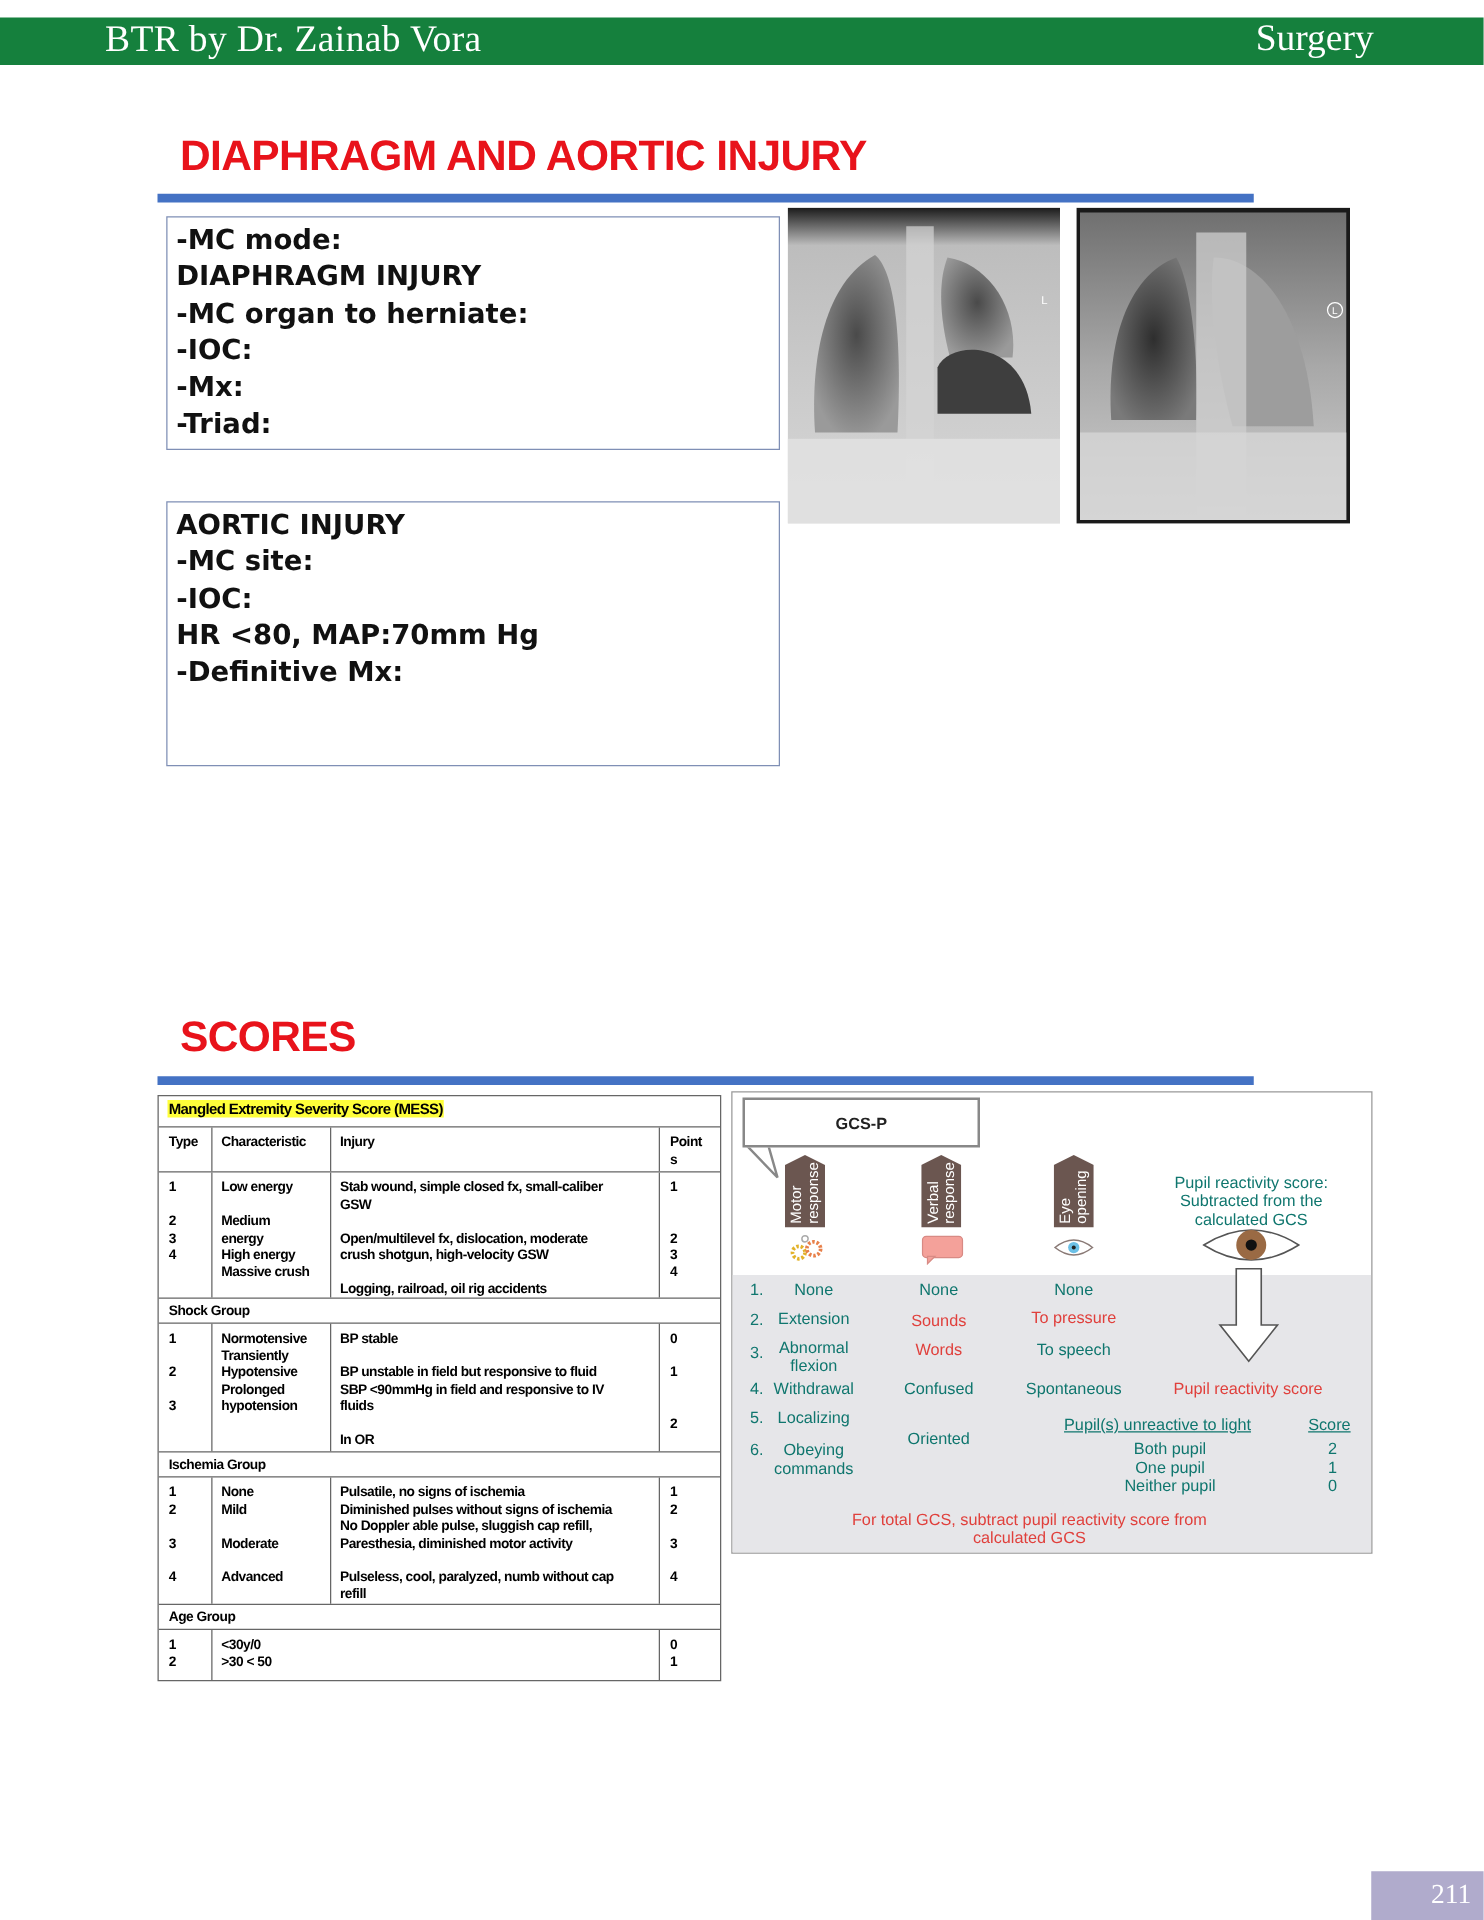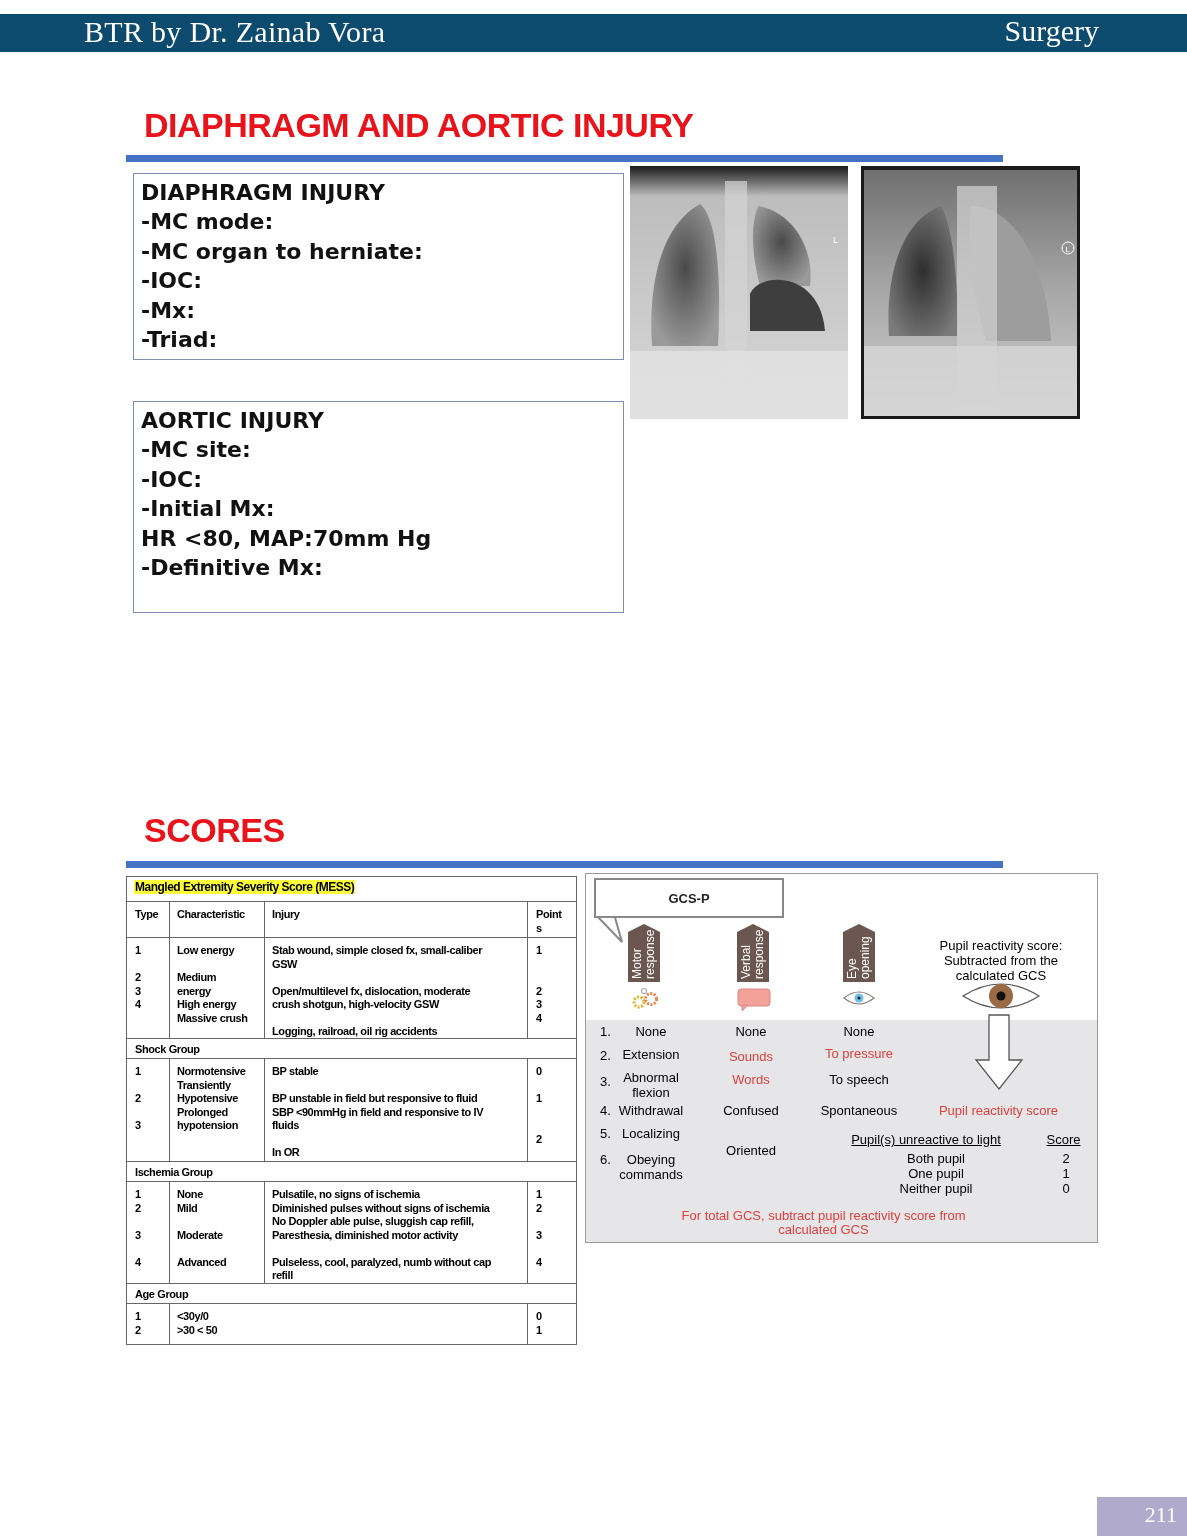--- a/index.html
+++ b/index.html
@@ -1,19 +1,19 @@
 <!DOCTYPE html>
 <html><head>
 <meta charset="utf-8">
 <style>
   * { box-sizing: border-box; margin: 0; padding: 0; }
   html, body { width: 1187px; height: 1536px; background: #ffffff; overflow: hidden; }
   body { position: relative; font-family: "Liberation Sans", sans-serif; color: #000; }
 
-  .header-bar { position: absolute; left: 0; top: 14px; width: 1187px; height: 38px; background: #0c4a6e; }
+  .header-bar { position: absolute; left: 0; top: 14px; width: 1187px; height: 38px; background: #15803d; }
   .header-left { position: absolute; left: 84px; top: 1px; font-family: "Liberation Serif", serif; font-size: 30px; color: #fff; letter-spacing: 0.3px; }
   .header-right { position: absolute; right: 88px; top: 0px; font-family: "Liberation Serif", serif; font-size: 30px; color: #fff; }
 
   .section-title { position: absolute; left: 144px; font-family: "Liberation Sans", sans-serif; font-weight: bold; font-size: 34px; color: #e8131b; letter-spacing: -0.5px; }
   .section-rule { position: absolute; left: 126px; width: 877px; height: 7px; background: #4472c4; }
 
   .qbox { position: absolute; left: 133px; width: 491px; border: 1px solid #7f8fb5; padding: 4px 0 0 7px; }
   .qbox .line { font-family: "DejaVu Sans", sans-serif; font-size: 22px; font-weight: bold; line-height: 29.4px; color: #111; }
 
   .xray { position: absolute; top: 166px; height: 253px; overflow: hidden; }
@@ -33,52 +33,51 @@
   .group-label { height: 20px; padding: 4px 0 0 8px; border-bottom: 1px solid #666; }
   .c-agechar { left: 43px; width: 358px; padding-left: 7px; border-right: 1px solid #666; }
 
   
   .gcs { position: absolute; left: 585px; top: 873px; width: 513px; height: 370px; border: 1px solid #999; background: #fff; overflow: hidden; font-family: "Liberation Sans", sans-serif; }
   .gcs-lower { position: absolute; left: 0; top: 146px; width: 511px; height: 222px; background: #e6e6e9; }
   .gcs-bubble { position: absolute; left: 8px; top: 4px; width: 190px; height: 40px; border: 2px solid #888; background: #fff; text-align: center; font-weight: bold; font-size: 13px; line-height: 38px; color: #222; }
   .gcs-tail { position: absolute; left: 8px; top: 40px; }
   .tag { position: absolute; top: 50px; width: 32px; height: 58px; }
   .tag-text { position: absolute; top: 53px; width: 32px; height: 54px; color: #fff; font-size: 12px; line-height: 13px; writing-mode: vertical-rl; transform: rotate(180deg); text-align: left; display: flex; align-items: center; justify-content: flex-start; padding-top: 2px; }
-  .gtxt { position: absolute; font-size: 13px; color: #000000; white-space: nowrap; text-align: center; line-height: 15px; }
+  .gtxt { position: absolute; font-size: 13px; color: #0f766e; white-space: nowrap; text-align: center; line-height: 15px; }
   .red { color: #e0403c; }
   .u { text-decoration: underline; }
 
   .footer-box { position: absolute; left: 1097px; top: 1497px; width: 90px; height: 39px; background: #b0abcc; }
   .footer-box span { position: absolute; right: 10px; top: 5px; font-family: "Liberation Serif", serif; font-size: 22px; color: #fff; }
 </style>
 </head>
 <body>
 
 <div class="header-bar">
   <span class="header-left">BTR by Dr. Zainab Vora</span>
   <span class="header-right">Surgery</span>
 </div>
 
 <div class="section-title" style="top:106px;">DIAPHRAGM AND AORTIC INJURY</div>
 <div class="section-rule" style="top:155px;"></div>
 
 <div class="qbox" style="top:173px; height:187px;">
+  <div class="line">-MC mode:</div>
   <div class="line">DIAPHRAGM INJURY</div>
-  <div class="line">-MC mode:</div>
   <div class="line">-MC organ to herniate:</div>
   <div class="line">-IOC:</div>
   <div class="line">-Mx:</div>
   <div class="line">-Triad:</div>
 </div>
 
 <div class="qbox" style="top:401px; height:212px;">
   <div class="line">AORTIC INJURY</div>
   <div class="line">-MC site:</div>
   <div class="line">-IOC:</div>
-  <div class="line">-Initial Mx:</div>
   <div class="line">HR &lt;80, MAP:70mm Hg</div>
   <div class="line">-Definitive Mx:</div>
 </div>
 
 <div class="xray" style="left:630px; width:218px;">
   <svg width="218" height="253" viewBox="0 0 218 253">
     <defs>
       <radialGradient id="lungA" cx="50%" cy="45%" r="60%">
           <stop offset="0" stop-color="#4a4a4a"></stop>
           <stop offset="1" stop-color="#9a9a9a"></stop>

